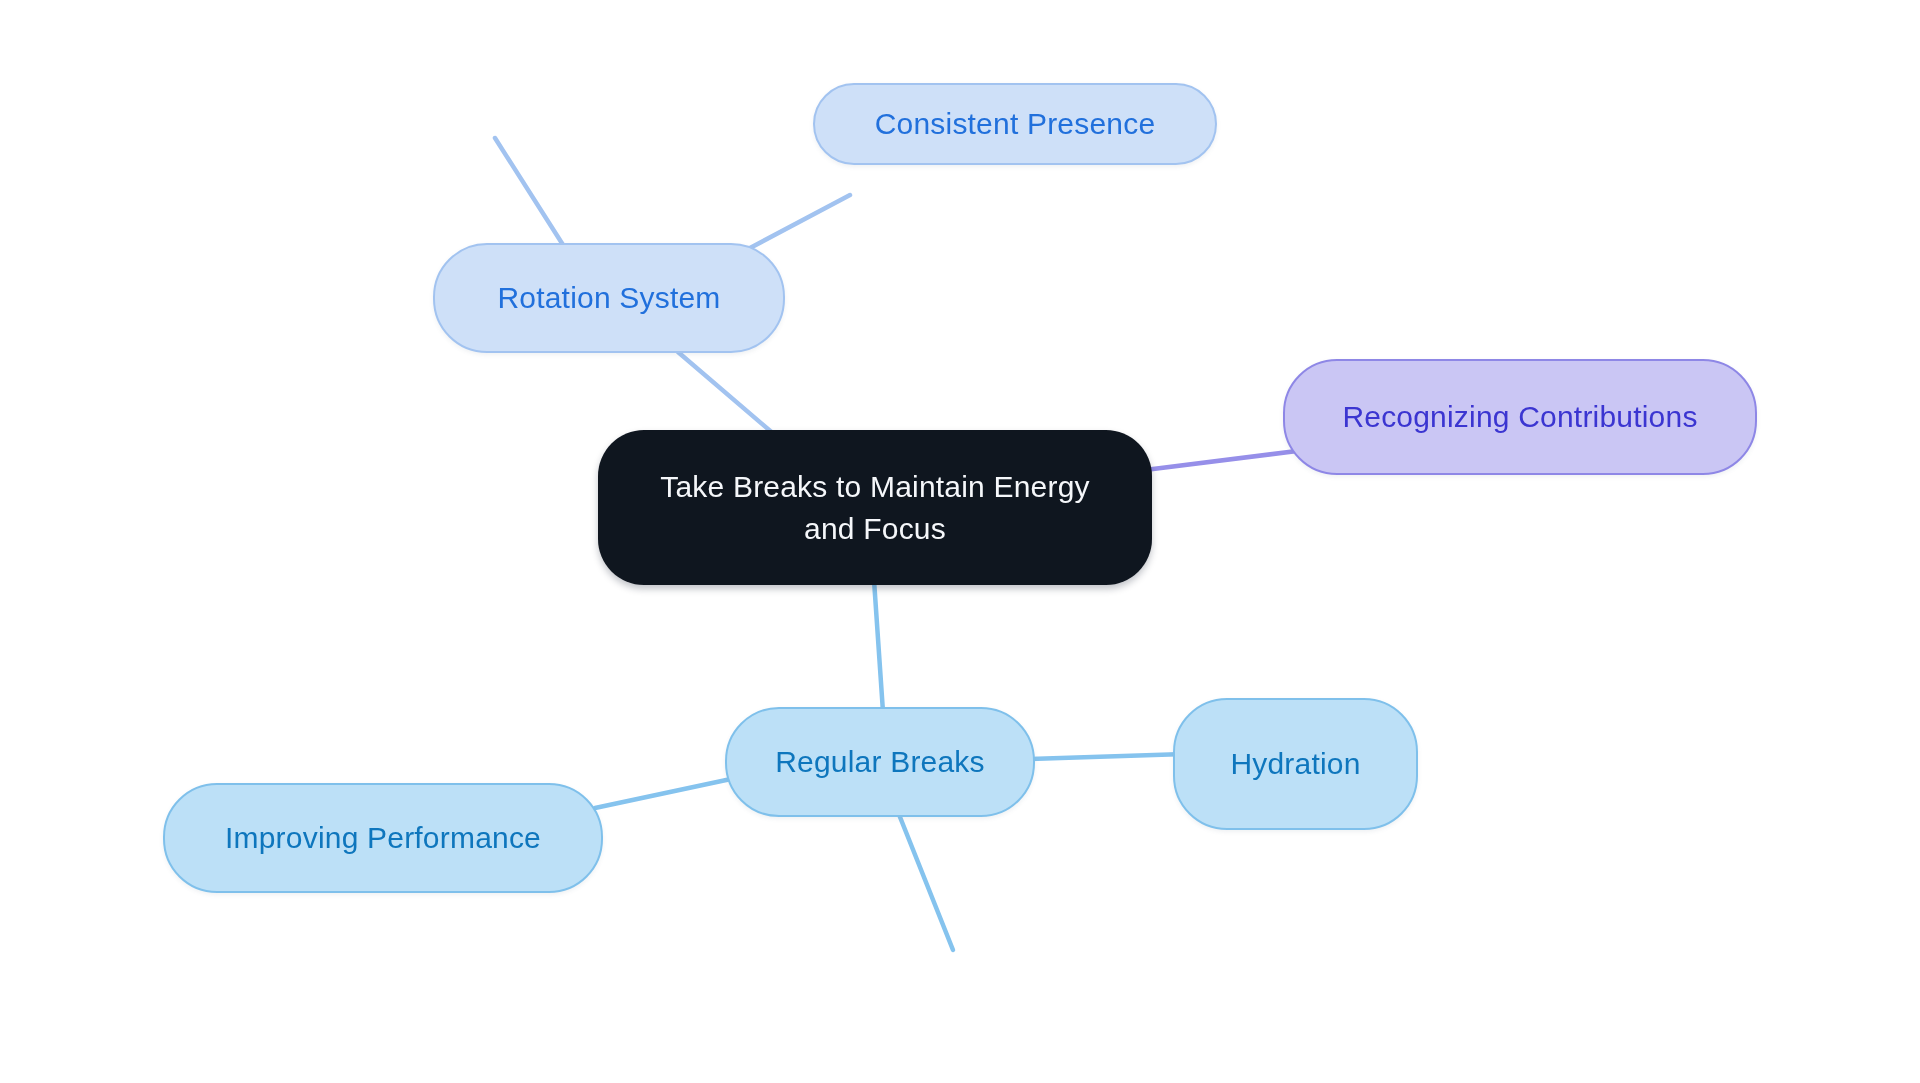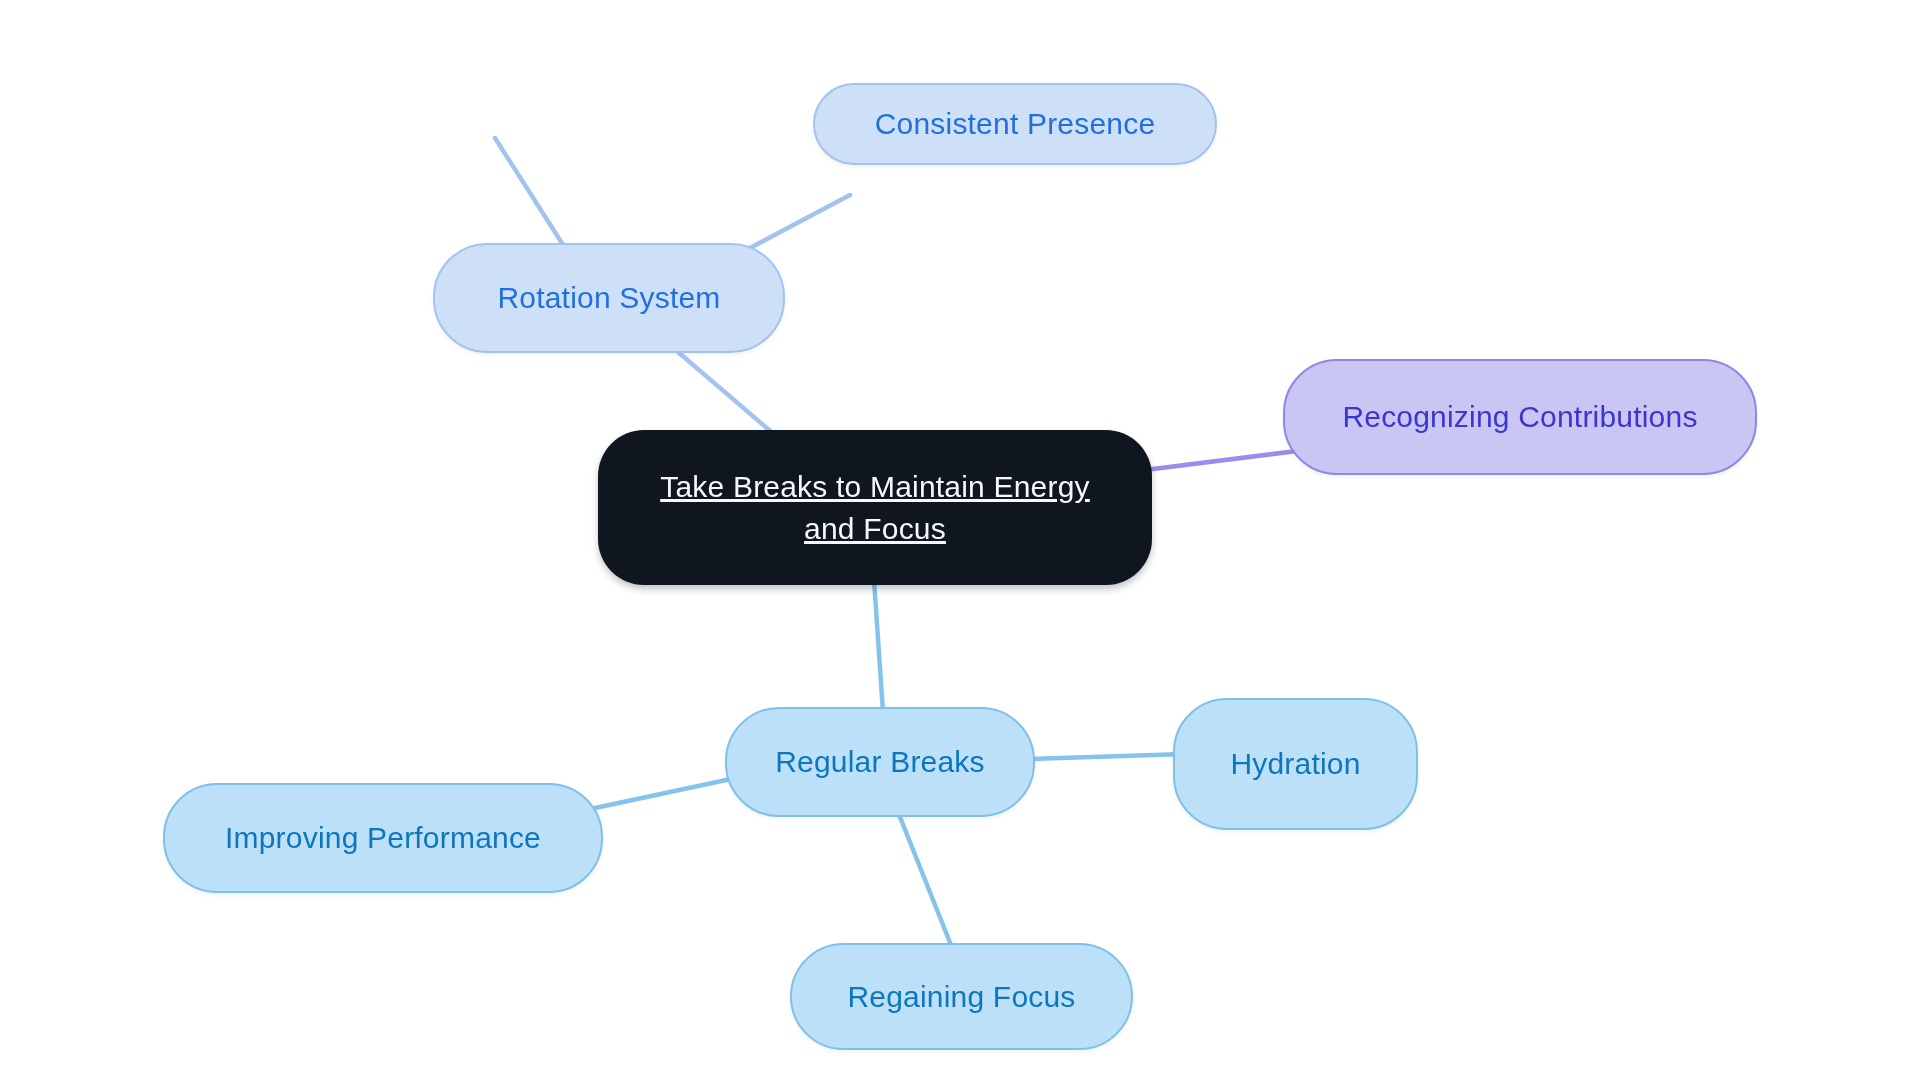--- a/index.html
+++ b/index.html
@@ -57,21 +57,21 @@
   }
   
   .node.central {
     background: #0f161f;
     border: none;
     color: #f5f7fa;
     border-radius: 46px;
     box-shadow: 0 4px 7px rgba(15,23,42,0.25);
     line-height: 1.37;
   }
-  .central-label { max-width: 450px; text-decoration: underline; }
+  .central-label { max-width: 450px; }
 
   #n-staff-rest               { left: 340px;  top: 25px;  width: 253px; height: 115px; }
   #n-consistent-presence      { left: 813px;  top: 83px;  width: 404px; height: 82px; }
   #n-rotation-system          { left: 433px;  top: 243px; width: 352px; height: 110px; }
   #n-recognizing-contributions{ left: 1283px; top: 359px; width: 474px; height: 116px; }
   #n-central                  { left: 598px;  top: 430px; width: 554px; height: 155px; }
   #n-regular-breaks           { left: 725px;  top: 707px; width: 310px; height: 110px; }
   #n-hydration                { left: 1173px; top: 698px; width: 245px; height: 132px; }
   #n-improving-performance    { left: 163px;  top: 783px; width: 440px; height: 110px; }
   #n-regaining-focus          { left: 790px;  top: 943px; width: 343px; height: 107px; }
@@ -114,17 +114,14 @@
   </div>
 
   <div id="n-hydration" class="node sky">
     <span>Hydration</span>
   </div>
 
   <div id="n-improving-performance" class="node sky">
     <span>Improving Performance</span>
   </div>
 
-  <div id="n-regaining-focus" class="node sky">
-    <span>Regaining Focus</span>
-  </div>
 
 </div>
 
 </body></html>

